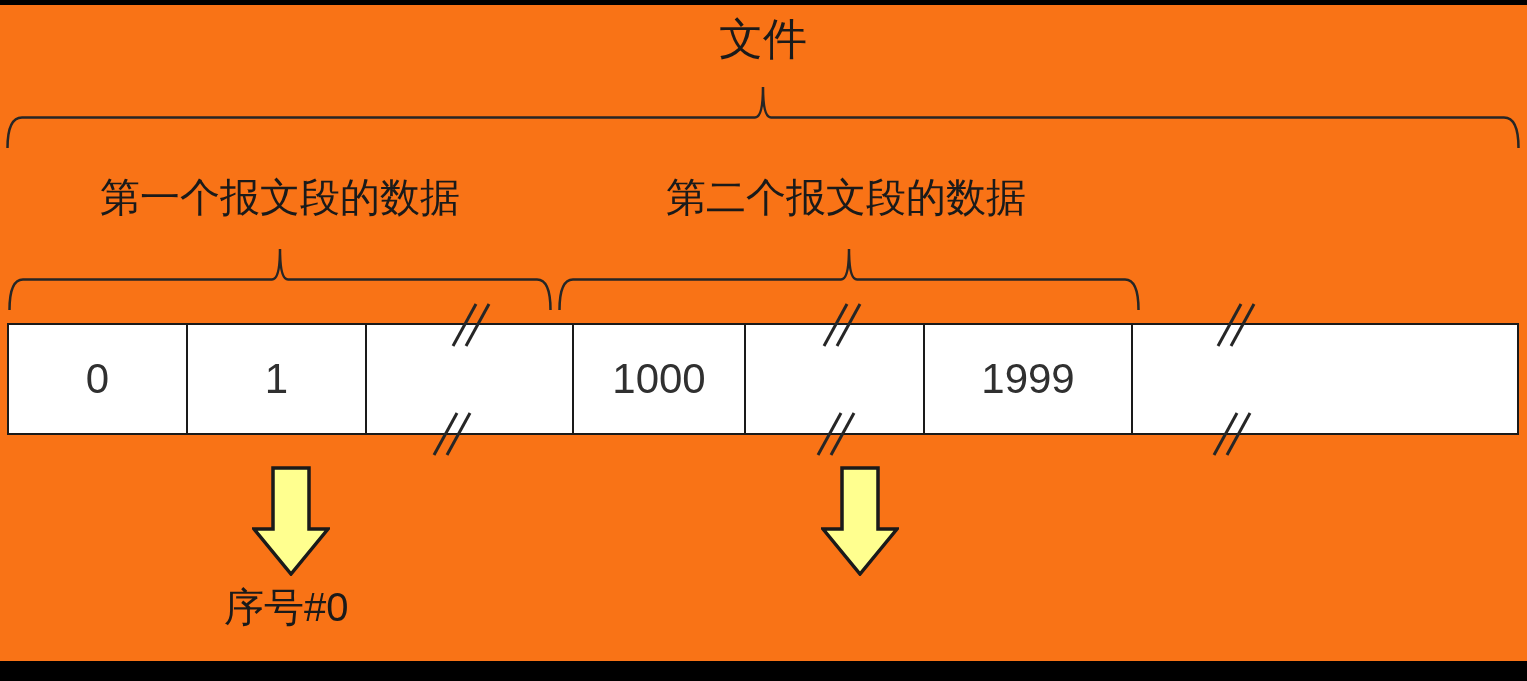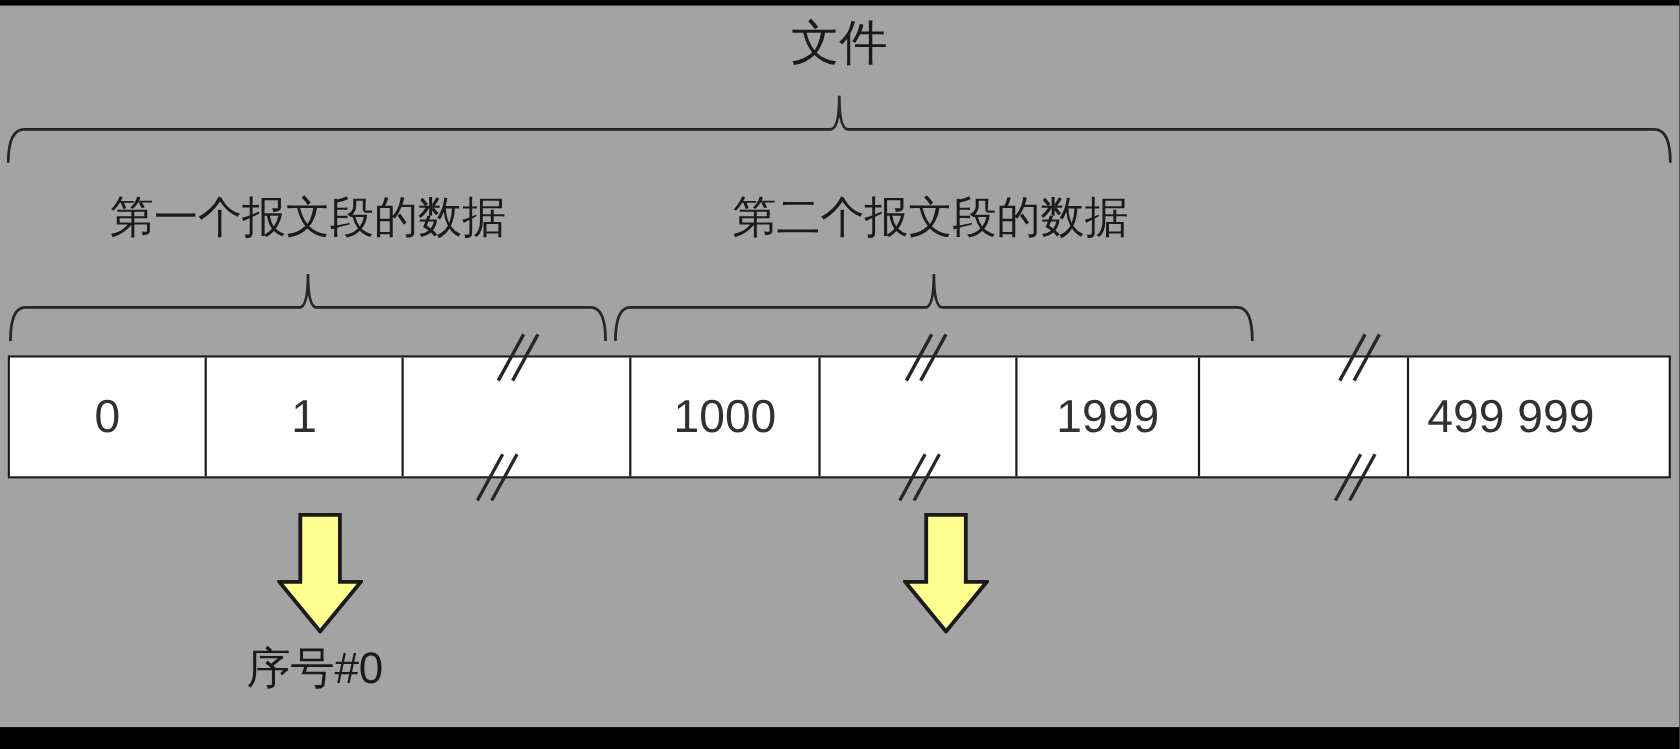--- a/index.html
+++ b/index.html
@@ -1,17 +1,17 @@
 <!DOCTYPE html>
 <html><head>
 <meta charset="utf-8">
 <style>
   html,body{margin:0;padding:0;background:#000;}
   .stage{
-    position:relative;width:1527px;height:681px;background:#a3a3a3;
+    position:relative;width:1527px;height:681px;background:#f97316;
     font-family:"Liberation Sans","DejaVu Sans",sans-serif;
     color:#262626;overflow:hidden;
   }
   .bar{position:absolute;left:0;width:1527px;background:#000;}
   .bar.top{top:0;height:5px;}
   .bar.bottom{top:661px;height:20px;}
 
   .title{
     position:absolute;left:633px;top:10px;width:260px;
     text-align:center;font-size:44px;color:#1a1a1a;
@@ -30,21 +30,21 @@
     position:absolute;left:7px;top:323px;width:1512px;height:112px;
     display:flex;border:2px solid #1a1a1a;box-sizing:border-box;background:#fff;
   }
   .cell{
     flex:0 0 auto;box-sizing:border-box;height:100%;
     display:flex;align-items:center;justify-content:center;
     font-size:42px;color:#303030;white-space:nowrap;
   }
   .cell + .cell{border-left:2px solid #1a1a1a;}
   .c0{width:177px;}.c1{width:179px;}.c2{width:207px;}.c3{width:172px;}
-  .c4{width:179px;}.c5{width:166px;}.c6{width:190px;}.c7{width:187px;}
+  .c4{width:179px;}.c5{width:208px;}.c6{width:190px;}.c7{width:187px;}
 
   .slash{position:absolute;width:40px;height:46px;}
 
   .arrow{position:absolute;width:78px;height:110px;}
   .arrow.a1{left:252px;top:466px;}
   .arrow.a2{left:821px;top:466px;}
 
   .seq-label{position:absolute;top:580px;font-size:40px;color:#1a1a1a;white-space:nowrap;}
   .seq-label.first{left:224px;}
   .seq-label.second{left:753px;}
@@ -75,21 +75,20 @@
   </svg>
 
   <div class="boxrow">
     <div class="cell c0">0</div>
     <div class="cell c1">1</div>
     <div class="cell c2"></div>
     <div class="cell c3">1000</div>
     <div class="cell c4"></div>
     <div class="cell c5">1999</div>
     <div class="cell c6"></div>
-    <div class="cell c7">499 999</div>
   </div>
 
   <svg class="slash" style="left:451px;top:302px" viewBox="0 0 40 46">
     <line x1="2" y1="44" x2="25" y2="2" stroke="#262626" stroke-width="3"></line>
     <line x1="15" y1="44" x2="38" y2="2" stroke="#262626" stroke-width="3"></line>
   </svg>
   <svg class="slash" style="left:432px;top:411px" viewBox="0 0 40 46">
     <line x1="2" y1="44" x2="25" y2="2" stroke="#262626" stroke-width="3"></line>
     <line x1="15" y1="44" x2="38" y2="2" stroke="#262626" stroke-width="3"></line>
   </svg>

